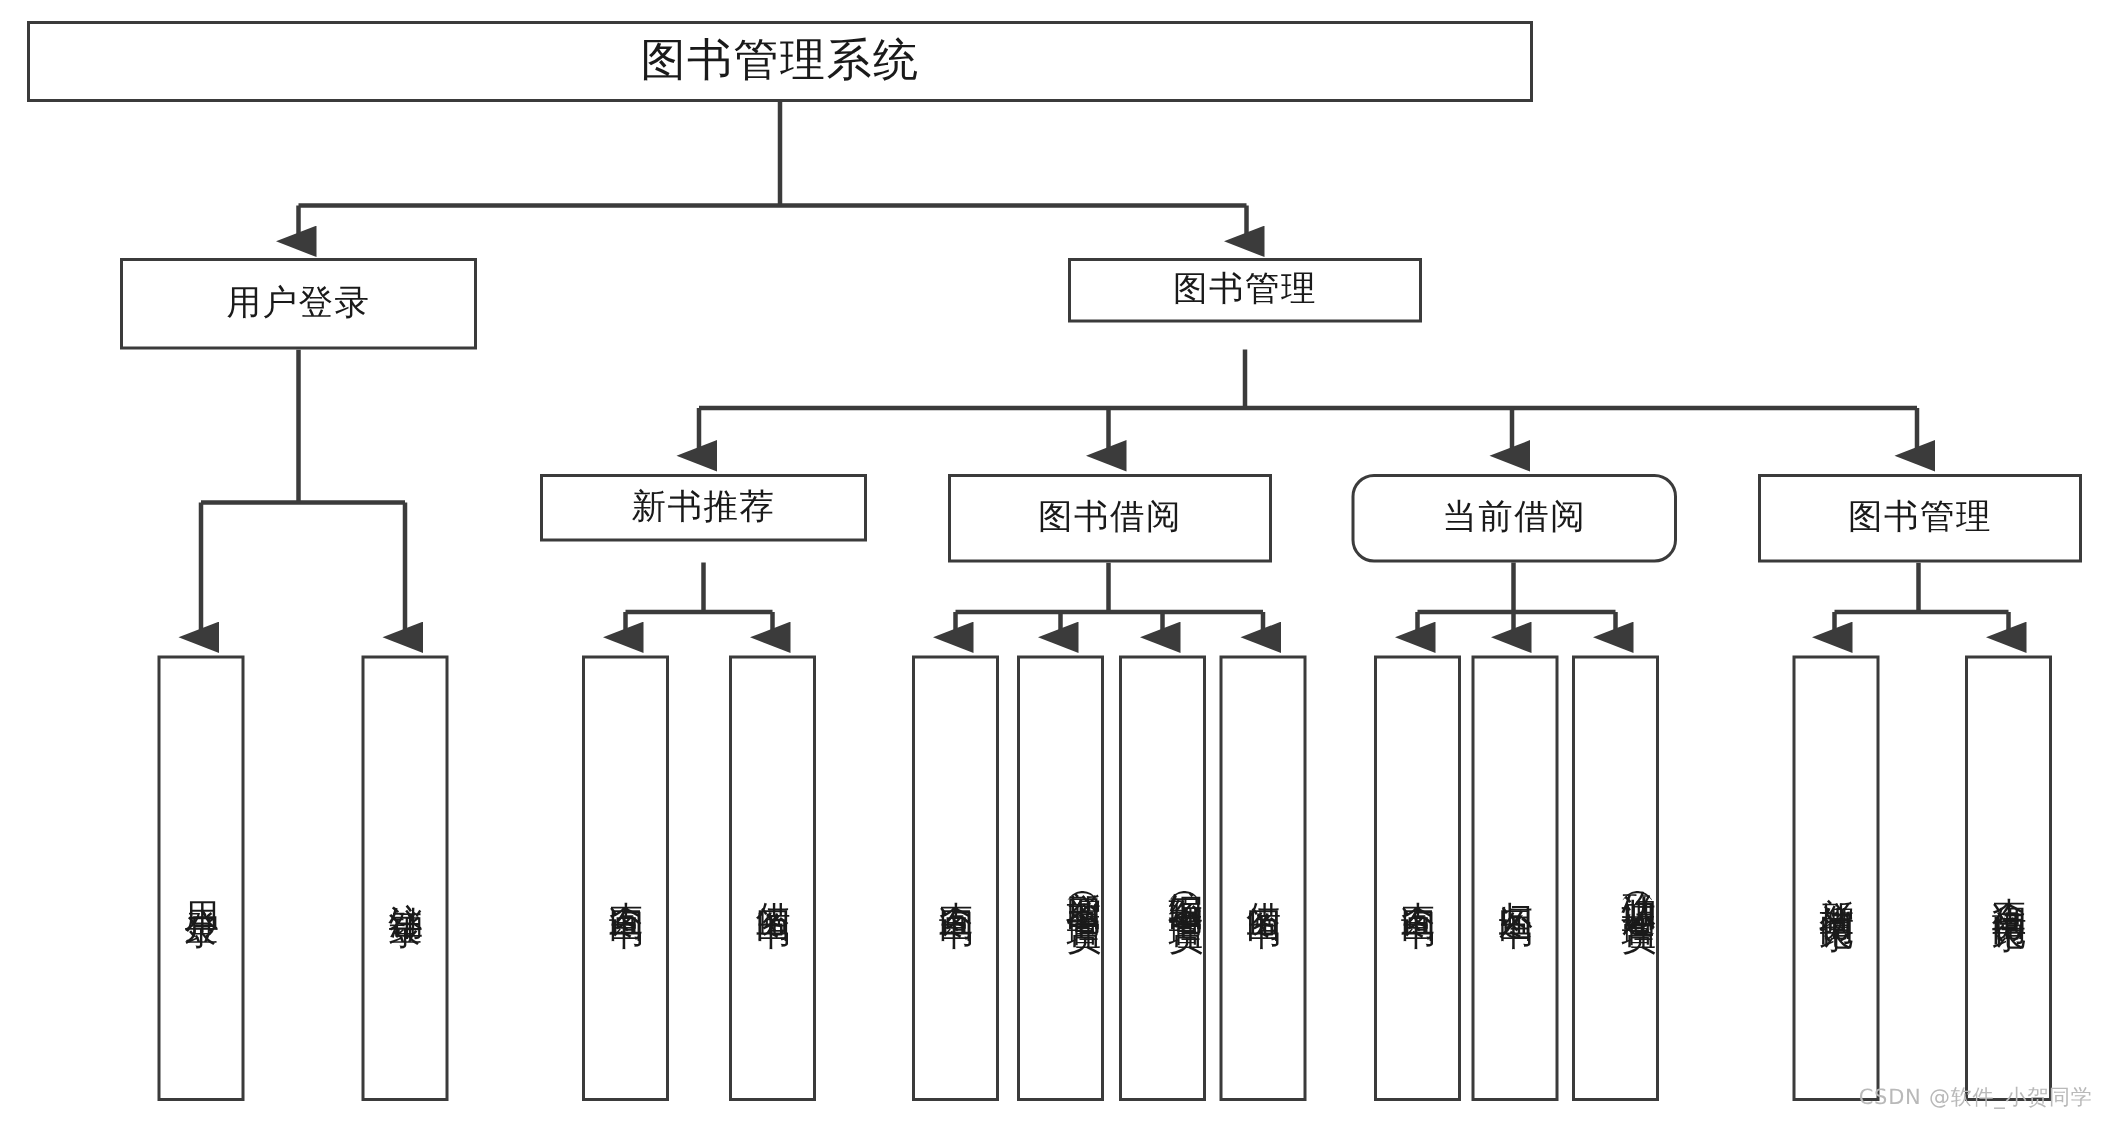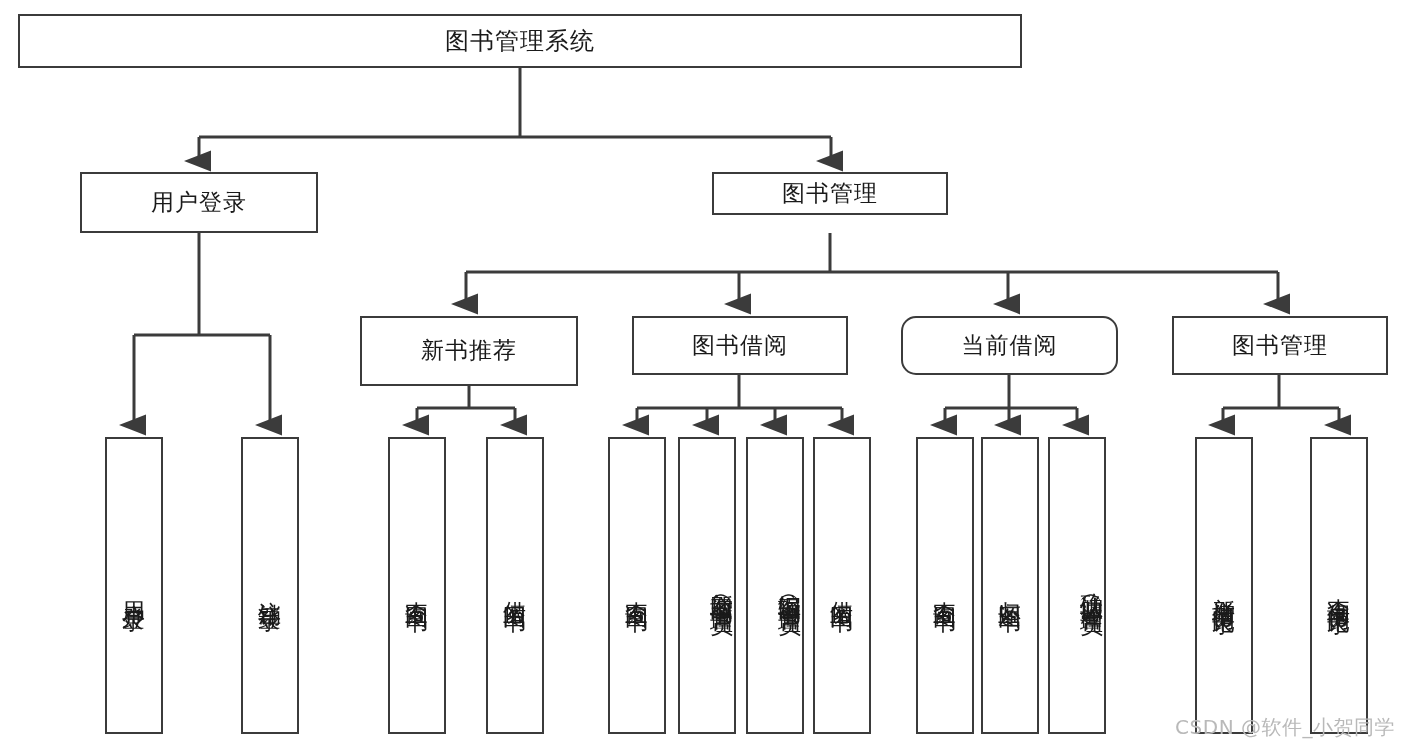--- a/index.html
+++ b/index.html
@@ -34,41 +34,41 @@
     align-items: center;
     justify-content: center;
     color: #1a1a1a;
   }
   .node.horiz {
     font-size: 23px;
     letter-spacing: 1px;
     line-height: 1.2;
   }
   .node.root {
-    font-size: 24px;
+    font-size: 30px;
   }
   .node.vert {
     writing-mode: vertical-rl;
     text-orientation: upright;
     font-size: 23px;
     letter-spacing: 3px;
     padding-top: 6px;
     align-items: flex-start;
     justify-content: center;
     line-height: 1.05;
     white-space: nowrap;
   }
   .node.vert.centered {
     align-items: center;
   }
   .watermark {
     position: absolute;
     right: 10px;
     bottom: 6px;
-    font-size: 20px;
+    font-size: 14px;
     color: #b9b9b9;
     letter-spacing: 0.5px;
     white-space: nowrap;
   }
 </style>
 </head>
 <body>
 
 <div id="canvas">
 
@@ -120,21 +120,21 @@
       <path d="M1223,408 L1223,424" marker-end="url(#arrow)"></path>
       <path d="M1339,408 L1339,424" marker-end="url(#arrow)"></path>
     </g>
   </svg>
 
   <div class="node horiz root" style="left:18px; top:14px; width:1004px; height:54px;">图书管理系统</div>
 
   <div class="node horiz" style="left:80px; top:172px; width:238px; height:61px;">用户登录</div>
   <div class="node horiz" style="left:712px; top:172px; width:236px; height:43px;">图书管理</div>
 
-  <div class="node horiz" style="left:360px; top:316px; width:218px; height:70px;">新书推荐</div>
+  <div class="node horiz" style="left:360px; top:316px; width:218px; height:45px;">新书推荐</div>
   <div class="node horiz" style="left:632px; top:316px; width:216px; height:59px;">图书借阅</div>
   <div class="node horiz" style="left:901px; top:316px; width:217px; height:59px;border-radius:15px;">当前借阅</div>
   <div class="node horiz" style="left:1172px; top:316px; width:216px; height:59px;">图书管理</div>
 
   <div class="node vert centered" style="left:105px; top:437px; width:58px; height:297px;">用户登录</div>
   <div class="node vert centered" style="left:241px; top:437px; width:58px; height:297px;">注销登录</div>
 
   <div class="node vert centered" style="left:388px; top:437px; width:58px; height:297px;">查询图书</div>
   <div class="node vert centered" style="left:486px; top:437px; width:58px; height:297px;">借阅图书</div>
 

